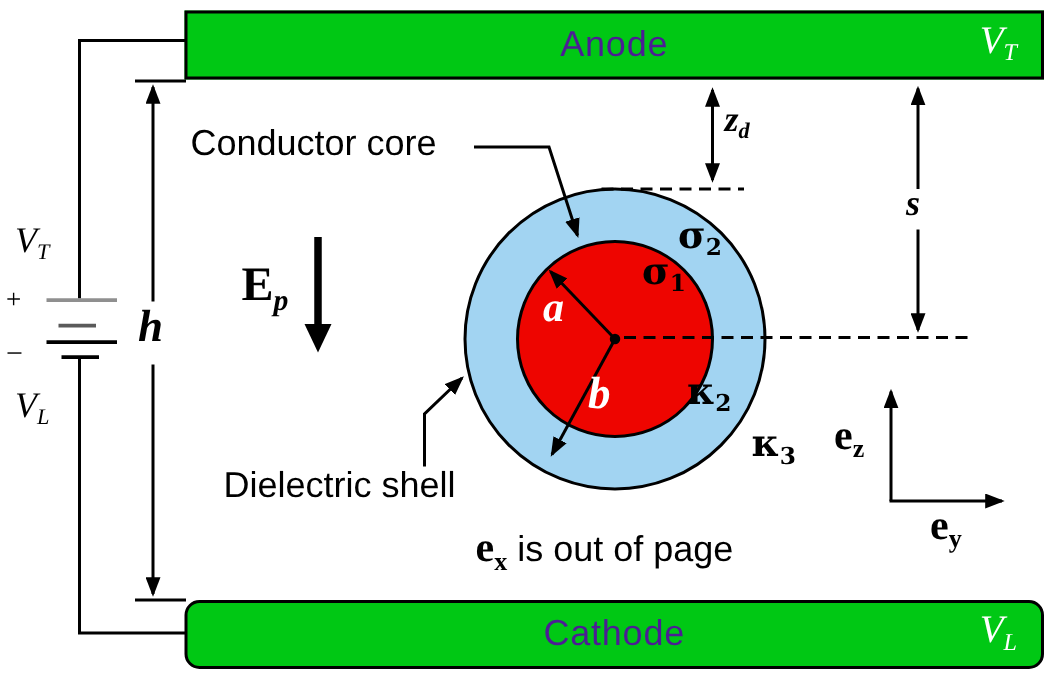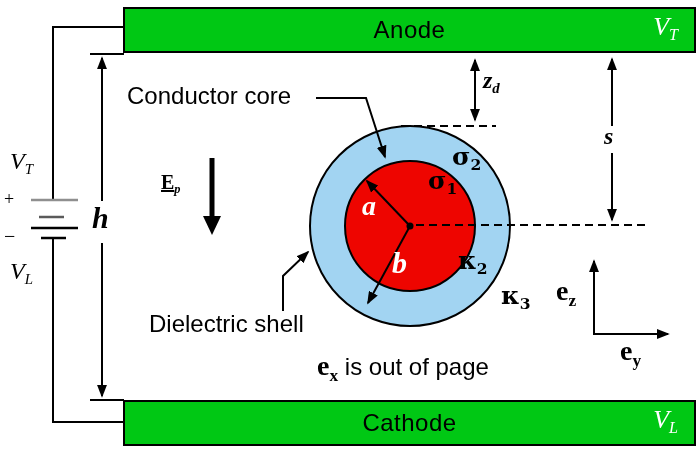--- a/index.html
+++ b/index.html
@@ -6,24 +6,24 @@
   #canvas{
     position:relative;width:700px;height:456px;background:#ffffff;overflow:hidden;
     font-family:"Liberation Sans",sans-serif;
   }
   
   .plate{
     position:absolute;left:123px;width:569px;height:42px;
     background:#00c814;border:2px solid #000;
   }
   #anode{top:7px;}
-  #cathode{top:400px;}
+  #cathode{top:400px;border-radius:10px;}
   .plate .plate-label{
     position:absolute;left:0;right:0;top:0;bottom:0;
-    text-align:center;line-height:42px;color:#000000;font-size:24px;letter-spacing:.5px;
+    text-align:center;line-height:42px;color:#4c1d95;font-size:24px;letter-spacing:.5px;
   }
   .plate .plate-volt{
     position:absolute;right:16px;top:3px;color:#fff;
     font-family:"Liberation Serif",serif;font-style:italic;font-size:26px;
   }
   
   #shell-outer{
     position:absolute;left:309px;top:125px;width:198px;height:198px;border-radius:50%;
     background:#a2d4f2;border:2px solid #000;
   }
@@ -43,21 +43,21 @@
   .sub{font-size:0.62em;vertical-align:-0.33em;}
   .subit{font-style:italic;}
   .white{color:#fff;}
   #lbl-conductor{left:127px;top:82px;}
   #lbl-shell{left:149px;top:310px;}
   #lbl-vt-left{left:10px;top:148px;font-size:24px;}
   #lbl-plus{left:4px;top:189px;font-size:18px;font-family:"Liberation Serif",serif;}
   #lbl-minus{left:4px;top:225px;font-size:20px;font-family:"Liberation Serif",serif;}
   #lbl-vl-left{left:10px;top:258px;font-size:24px;}
   #lbl-h{left:92px;top:201px;font-size:30px;}
-  #lbl-ep{left:161px;top:171px;font-size:20px;text-decoration:underline;}
+  #lbl-ep{left:161px;top:171px;font-size:32px;}
   #lbl-zd{left:483px;top:67px;font-size:24px;}
   #lbl-s{left:604px;top:123px;font-size:24px;}
   #lbl-sigma2{left:452px;top:142px;font-size:25px;}
   #lbl-sigma1{left:428px;top:166px;font-size:25px;}
   #lbl-a{left:362px;top:190px;font-size:28px;}
   #lbl-b{left:392px;top:246px;font-size:30px;}
   #lbl-kappa2{left:458px;top:246px;font-size:25px;}
   #lbl-kappa3{left:501px;top:281px;font-size:25px;}
   #lbl-ez{left:556px;top:275px;font-size:28px;}
   #lbl-ey{left:620px;top:335px;font-size:28px;text-align:right;}

